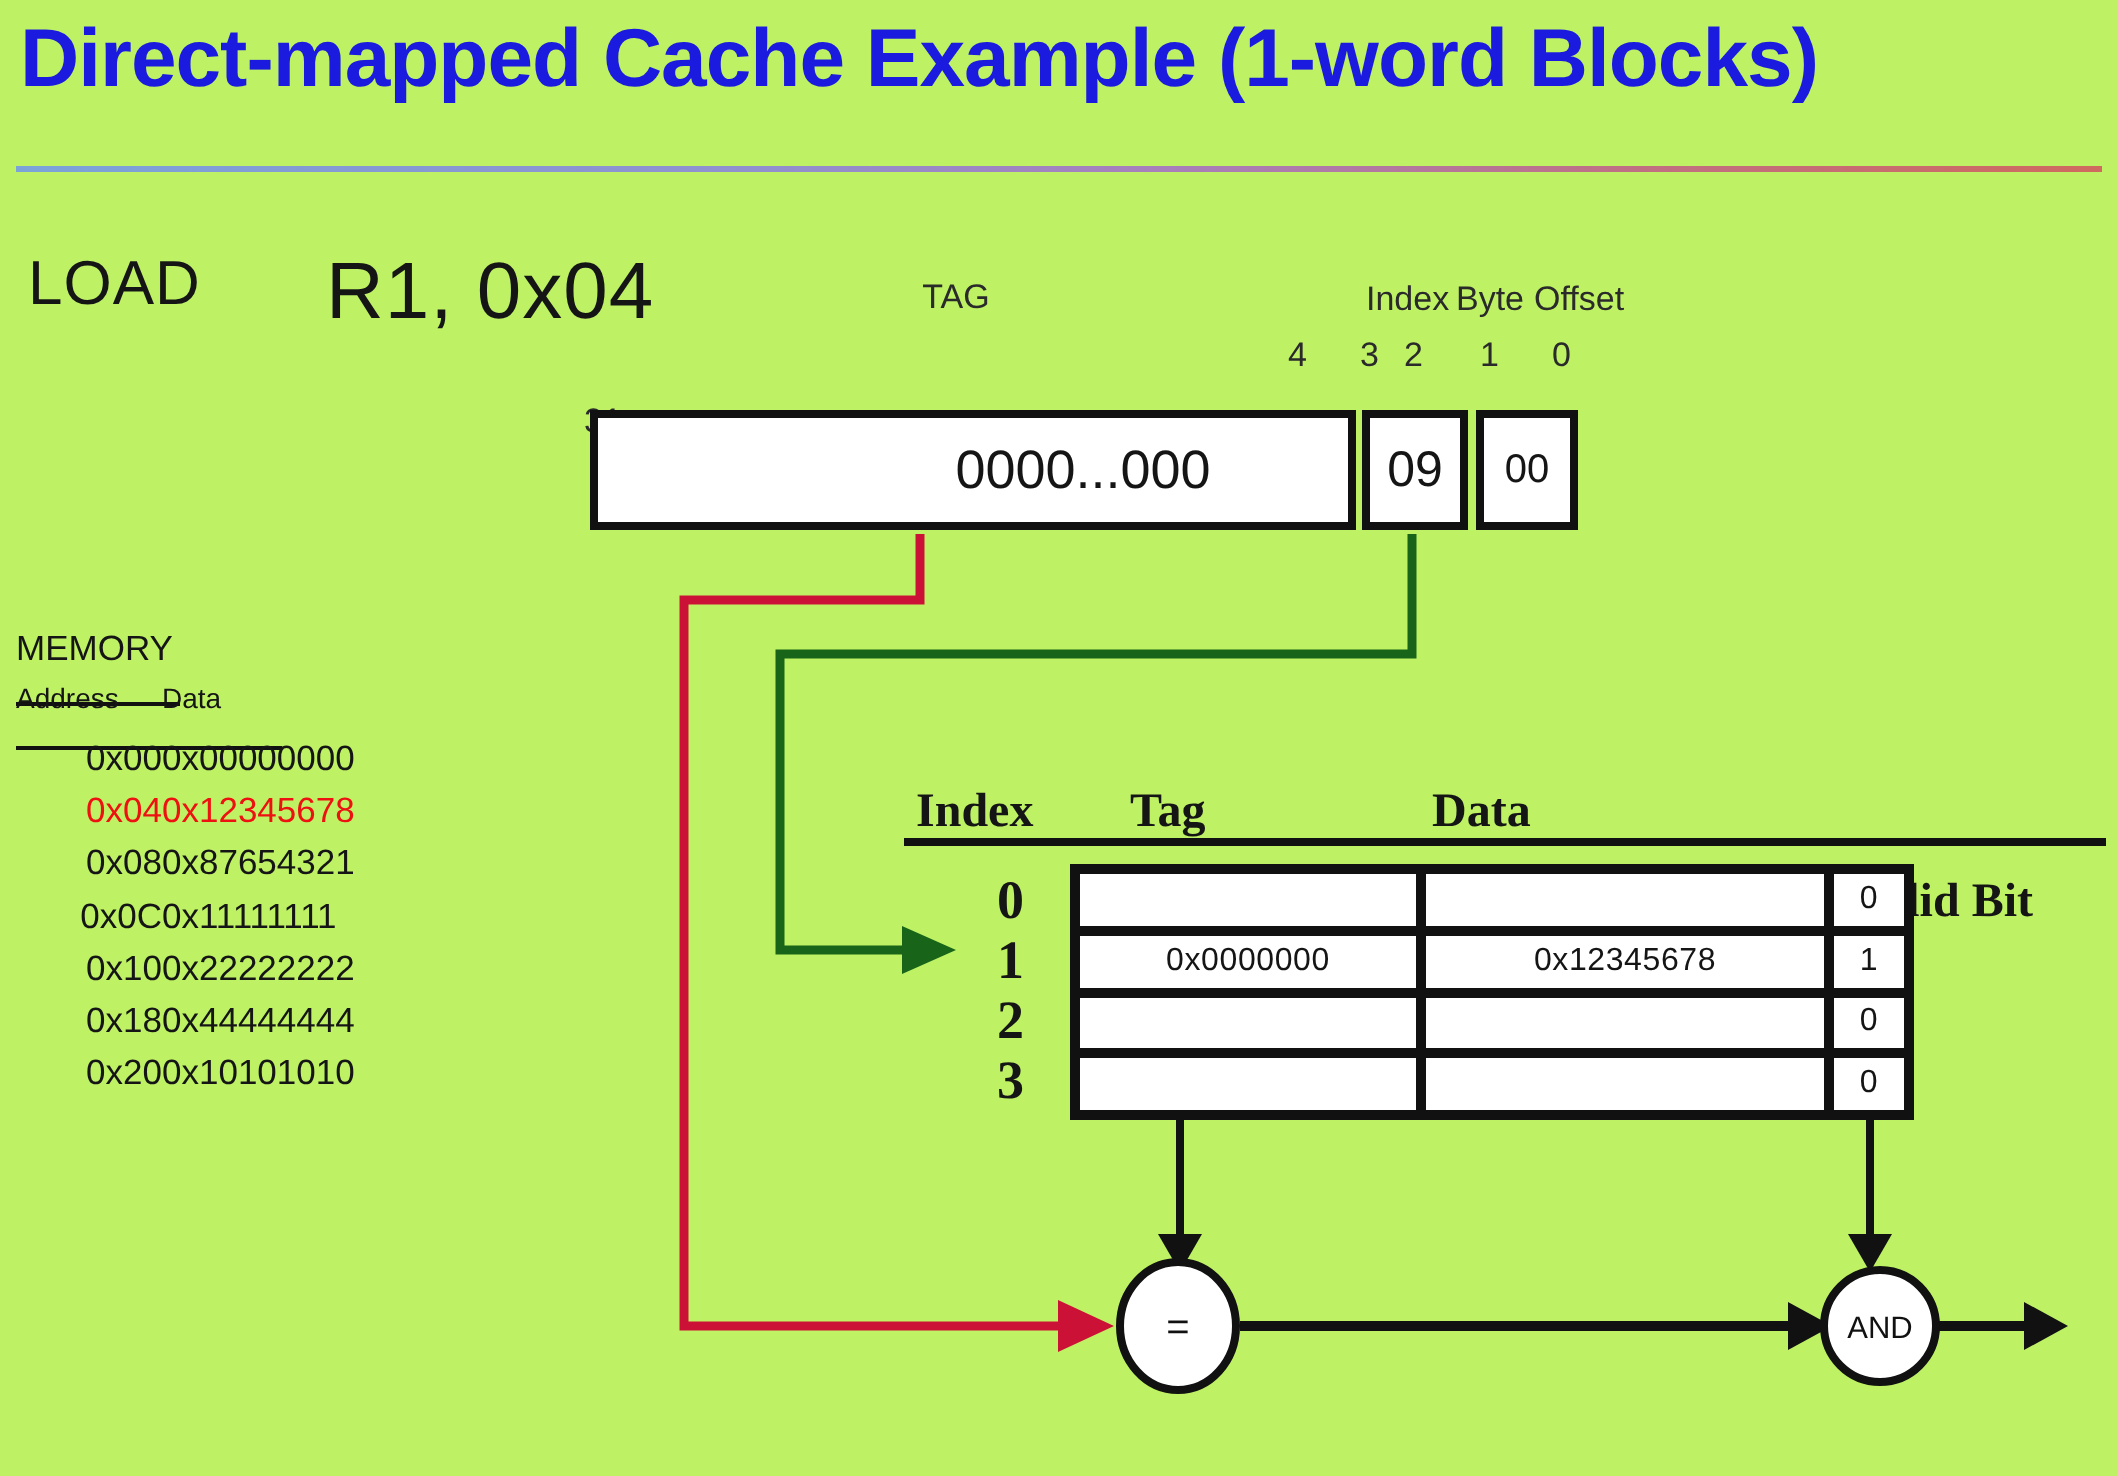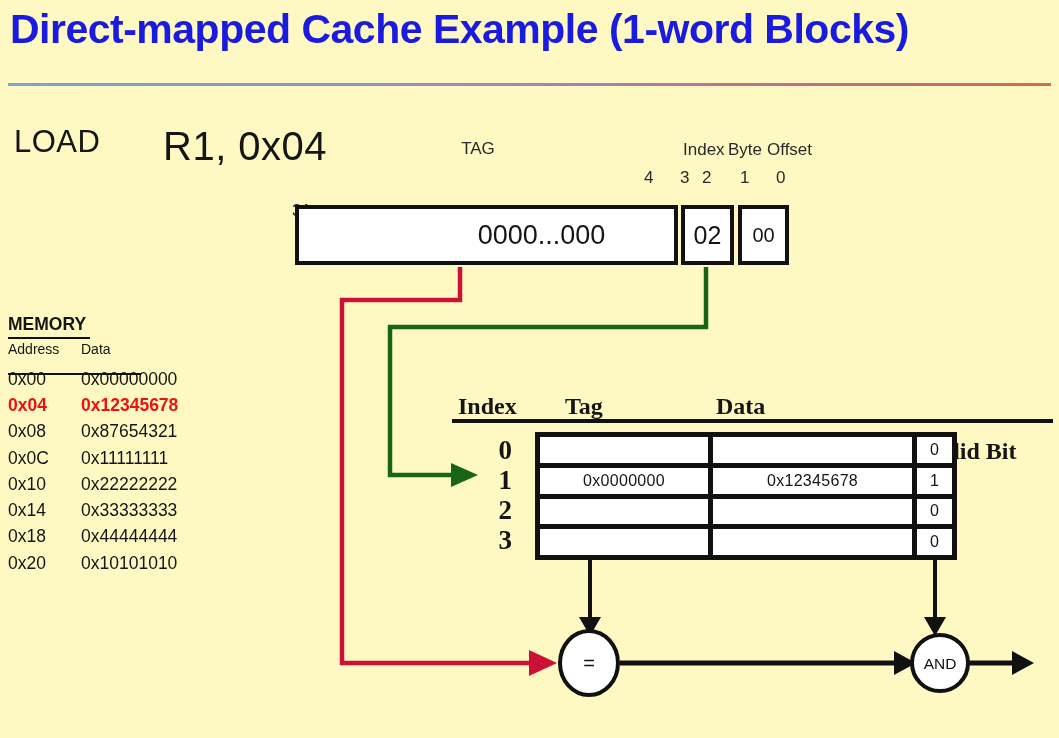--- a/index.html
+++ b/index.html
@@ -1,16 +1,16 @@
 <!DOCTYPE html>
 <html><head>
 <meta charset="utf-8">
 <style>
   html,body{margin:0;padding:0;background:#fff;}
-  .slide{position:relative;width:1059px;height:738px;background:#fef9c3;overflow:hidden;
+  .slide{position:relative;width:1059px;height:738px;background:#bef264;overflow:hidden;
          font-family:"Liberation Sans",sans-serif;color:#151515;}
 
   .title{position:absolute;left:10px;top:6px;margin:0;width:1045px;
          font-size:41px;font-weight:800;letter-spacing:-0.5px;white-space:nowrap;
          color:#1b1be0;font-family:"Liberation Sans",sans-serif;}
   .title-rule{position:absolute;left:8px;top:83px;width:1043px;height:3px;
          background:linear-gradient(90deg,#7ba3da 0%,#9090cf 35%,#a77fbb 55%,#c06f82 78%,#cf6a5e 100%);}
 
   .instr-op{position:absolute;left:14px;top:124px;font-size:31px;letter-spacing:0.5px;}
   .instr-args{position:absolute;left:163px;top:124px;font-size:40px;letter-spacing:0.5px;}
@@ -26,28 +26,28 @@
   .bit1{left:740px;} .bit0{left:776px;}
 
   .abox{position:absolute;top:205px;height:60px;box-sizing:border-box;border:4px solid #111;
         background:#fff;display:flex;align-items:center;justify-content:center;}
   .abox-tag{left:295px;width:383px;font-size:27px;}
   .abox-tag .val{position:relative;left:55px;}
   .abox-index{left:681px;width:53px;font-size:25px;}
   .abox-offset{left:738px;width:51px;font-size:20px;}
 
   .mem-title{position:absolute;left:8px;top:314px;font-size:17.5px;
-             border-bottom:2px solid #111;padding:0 4px 2px 0;font-weight:bold;}
+             border-bottom:2px solid #111;padding:0 4px 16px 0;}
   .mem-head{position:absolute;left:8px;top:341px;width:133px;display:flex;
             font-size:14px;border-bottom:2px solid #111;padding-bottom:16px;}
   .mem-head .c1{width:73px;}
-  .mem-rows{position:absolute;left:8px;top:366px;font-size:17.5px;}
+  .mem-rows{position:absolute;left:8px;top:366px;font-size:17.5px;text-align:right;}
   .mem-row{display:flex;height:26.3px;align-items:center;}
   .mem-row .c1{width:73px;}
-  .mem-row.red{color:#ee1111;font-weight:bold;}
+  .mem-row.red{color:#ee1111;}
 
   .cache-head{position:absolute;top:393px;font-size:24px;font-weight:bold;
               font-family:"Liberation Serif",serif;white-space:nowrap;}
   .ch-index{left:458px;} .ch-tag{left:565px;} .ch-data{left:716px;} .ch-valid{left:926px;margin-top:45px;}
   .cache-underline{position:absolute;left:452px;top:419px;width:601px;height:4px;background:#111;}
 
   .cache-table{position:absolute;left:535px;top:432px;width:422px;height:128px;
                box-sizing:border-box;border:5px solid #111;background:#111;
                display:grid;grid-template-columns:168px 199px 35px;
                grid-template-rows:repeat(4,1fr);gap:5px;}
@@ -81,21 +81,21 @@
   <span class="bit bit4">4</span>
   <span class="bit bit3">3</span>
   <span class="bit bit2">2</span>
   <span class="bit bit1">1</span>
   <span class="bit bit0">0</span>
 
   <div class="abox abox-tag">
     <span class="val">0000...000</span>
   </div>
   <div class="abox abox-index">
-    <span>02</span>
+    <span>09</span>
   </div>
   <div class="abox abox-offset">
     <span>00</span>
   </div>
 
   <div class="mem-title">MEMORY</div>
   <div class="mem-head">
     <span class="c1">Address</span>
     <span>Data</span>
   </div>
@@ -112,24 +112,20 @@
         <span class="c1">0x08</span>
         <span>0x87654321</span>
       </div>
     <div class="mem-row">
         <span class="c1">0x0C</span>
         <span>0x11111111</span>
       </div>
     <div class="mem-row">
         <span class="c1">0x10</span>
         <span>0x22222222</span>
-      </div>
-    <div class="mem-row">
-        <span class="c1">0x14</span>
-        <span>0x33333333</span>
       </div>
     <div class="mem-row">
         <span class="c1">0x18</span>
         <span>0x44444444</span>
       </div>
     <div class="mem-row">
         <span class="c1">0x20</span>
         <span>0x10101010</span>
       </div>
   </div>

